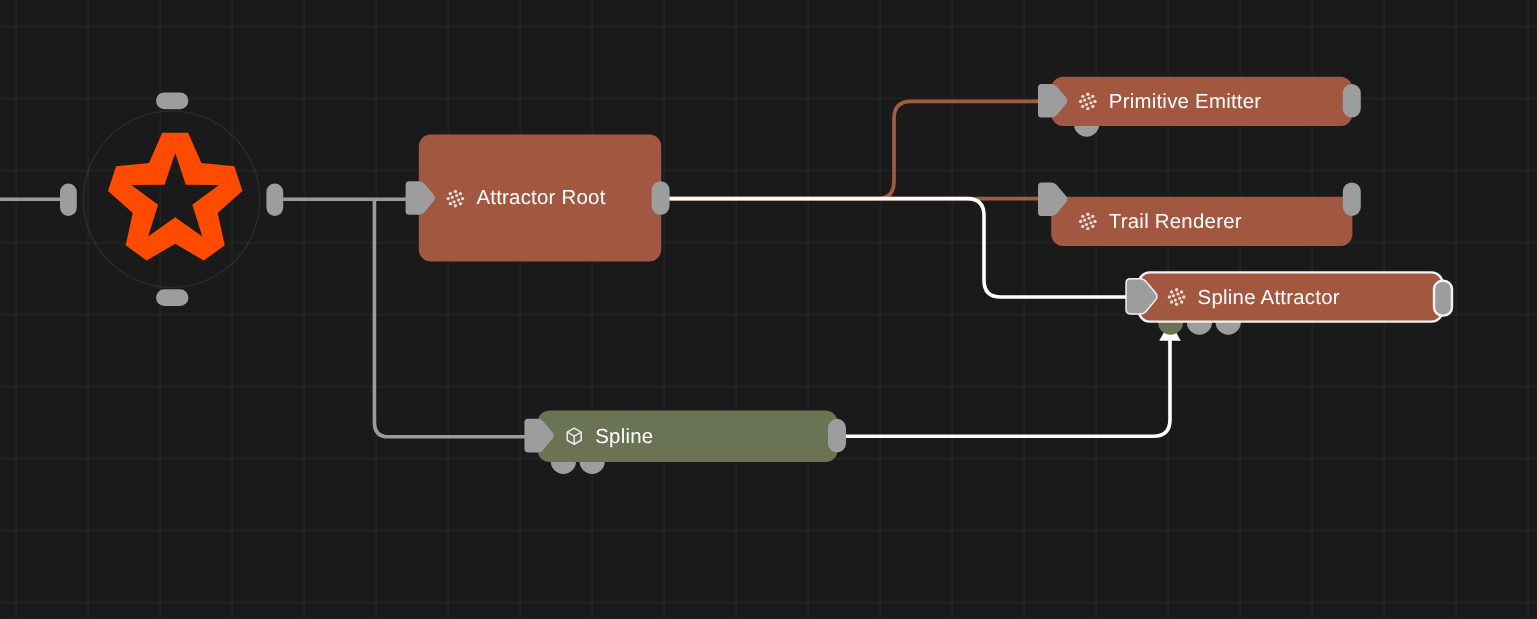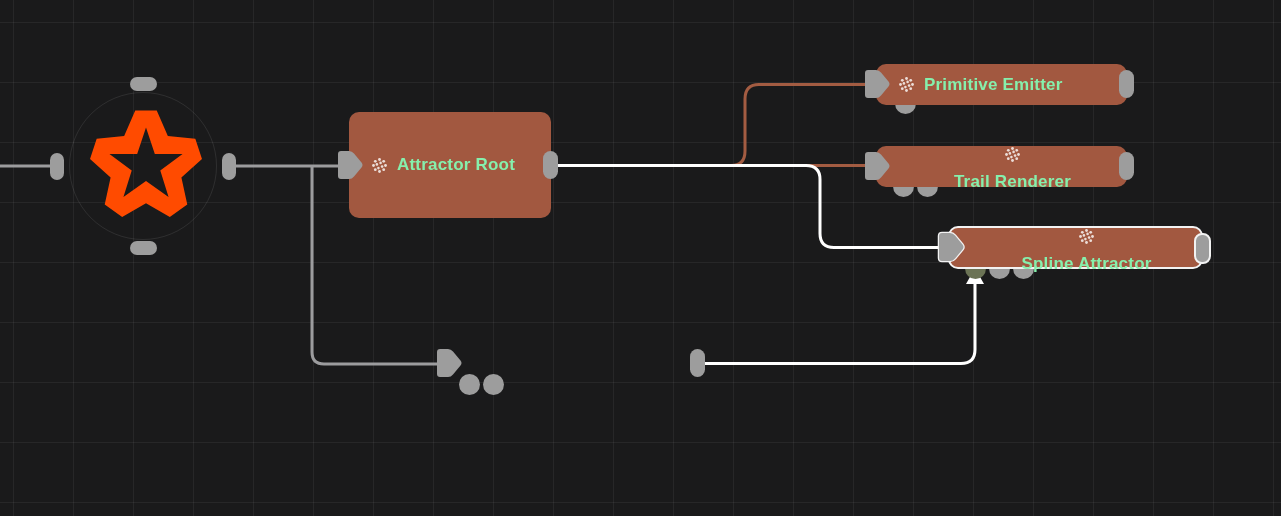--- a/index.html
+++ b/index.html
@@ -21,21 +21,21 @@
   .subport.olive{background:#6B7355;}
   .node{
     position:absolute;display:flex;align-items:center;
     border-radius:10px;box-sizing:border-box;z-index:3;
     padding-left:22px;gap:9px;
   }
   .node.red{background:#A25840;}
   .node.green{background:#6B7355;}
   .node.selected{border:2px solid #f2f2f2;}
   .node-label{
-    color:#86efac;font-size:17px;font-weight:700;letter-spacing:.2px;
+    color:#ffffff;font-size:17px;font-weight:400;letter-spacing:.2px;
     white-space:nowrap;
   }
   .port-in{position:absolute;z-index:4;}
   .port-out{
     position:absolute;width:15px;height:28px;border-radius:8px;
     background:#9d9d9d;z-index:4;box-sizing:border-box;
   }
   .port-out.selected{border:2px solid #f2f2f2;width:17px;height:31px;}
   .star-circle{
     position:absolute;left:69px;top:92px;width:148px;height:148px;
@@ -135,21 +135,21 @@
           <circle cx="9.6" cy="5.9" r="1.3"></circle>
       </g>
     </svg>
     <span class="node-label">Primitive Emitter</span>
   </div>
   <svg class="port-in" style="left:861px;top:67px;" width="30" height="34">
     <path d="M4,6 Q4,3 7,3 L15,3 Q18,3 20,5.5 L27.5,14.5 Q29.5,17 27.5,19.5 L20,28.5 Q18,31 15,31 L7,31 Q4,31 4,28 Z" fill="#9d9d9d"></path>
   </svg>
   <div class="port-out" style="left:1119px;top:70px;"></div>
 
-  <div class="node red" style="left:876px;top:146px;width:251px;height:41px;flex-direction:column;">
+  <div class="node red" style="left:876px;top:164px;width:251px;height:41px;">
     <svg class="node-icon" width="17" height="17" viewBox="0 0 17 17">
       <g fill="#ffffff" opacity="0.8">
         <circle cx="14.5" cy="8.5" r="1.4"></circle>
           <circle cx="12.7" cy="12.7" r="1.4"></circle>
         <circle cx="8.5" cy="14.5" r="1.4"></circle>
           <circle cx="4.3" cy="12.7" r="1.4"></circle>
         <circle cx="2.5" cy="8.5" r="1.4"></circle>
           <circle cx="4.3" cy="4.3" r="1.4"></circle>
         <circle cx="8.5" cy="2.5" r="1.4"></circle>
           <circle cx="12.7" cy="4.3" r="1.4"></circle>
@@ -159,21 +159,21 @@
           <circle cx="9.6" cy="5.9" r="1.3"></circle>
       </g>
     </svg>
     <span class="node-label">Trail Renderer</span>
   </div>
   <svg class="port-in" style="left:861px;top:149px;" width="30" height="34">
     <path d="M4,6 Q4,3 7,3 L15,3 Q18,3 20,5.5 L27.5,14.5 Q29.5,17 27.5,19.5 L20,28.5 Q18,31 15,31 L7,31 Q4,31 4,28 Z" fill="#9d9d9d"></path>
   </svg>
   <div class="port-out" style="left:1119px;top:152px;"></div>
 
-  <div class="node red selected" style="left:948px;top:226px;width:255px;height:43px;flex-direction:column;">
+  <div class="node red selected" style="left:948px;top:226px;width:255px;height:43px;">
     <svg class="node-icon" width="17" height="17" viewBox="0 0 17 17">
       <g fill="#ffffff" opacity="0.8">
         <circle cx="14.5" cy="8.5" r="1.4"></circle>
           <circle cx="12.7" cy="12.7" r="1.4"></circle>
         <circle cx="8.5" cy="14.5" r="1.4"></circle>
           <circle cx="4.3" cy="12.7" r="1.4"></circle>
         <circle cx="2.5" cy="8.5" r="1.4"></circle>
           <circle cx="4.3" cy="4.3" r="1.4"></circle>
         <circle cx="8.5" cy="2.5" r="1.4"></circle>
           <circle cx="12.7" cy="4.3" r="1.4"></circle>
@@ -183,18 +183,28 @@
           <circle cx="9.6" cy="5.9" r="1.3"></circle>
       </g>
     </svg>
     <span class="node-label">Spline Attractor</span>
   </div>
   <svg class="port-in" style="left:935px;top:230px;" width="30" height="34">
     <path d="M4,6 Q4,3 7,3 L15,3 Q18,3 20,5.5 L27.5,14.5 Q29.5,17 27.5,19.5 L20,28.5 Q18,31 15,31 L7,31 Q4,31 4,28 Z" fill="#9d9d9d" stroke="#f2f2f2" stroke-width="2.5" paint-order="stroke"></path>
   </svg>
   <div class="port-out selected" style="left:1194px;top:233px;"></div>
 
+  <div class="node green" style="left:448px;top:342px;width:250px;height:43px;">
+    <svg class="node-icon" width="17" height="17" viewBox="0 0 17 17">
+      <g fill="none" stroke="#ffffff" stroke-width="1.3" opacity="0.85" stroke-linejoin="round">
+        <polygon points="8.5,1.8 14.3,5.1 14.3,11.9 8.5,15.2 2.7,11.9 2.7,5.1"></polygon>
+        <polyline points="2.7,5.1 8.5,8.4 14.3,5.1"></polyline>
+        <line x1="8.5" y1="8.4" x2="8.5" y2="15.2"></line>
+      </g>
+    </svg>
+    <span class="node-label">Spline</span>
+  </div>
   <svg class="port-in" style="left:433px;top:346px;" width="30" height="34">
     <path d="M4,6 Q4,3 7,3 L15,3 Q18,3 20,5.5 L27.5,14.5 Q29.5,17 27.5,19.5 L20,28.5 Q18,31 15,31 L7,31 Q4,31 4,28 Z" fill="#9d9d9d"></path>
   </svg>
   <div class="port-out" style="left:690px;top:349px;"></div>
 
 </div>
 
 </body></html>

